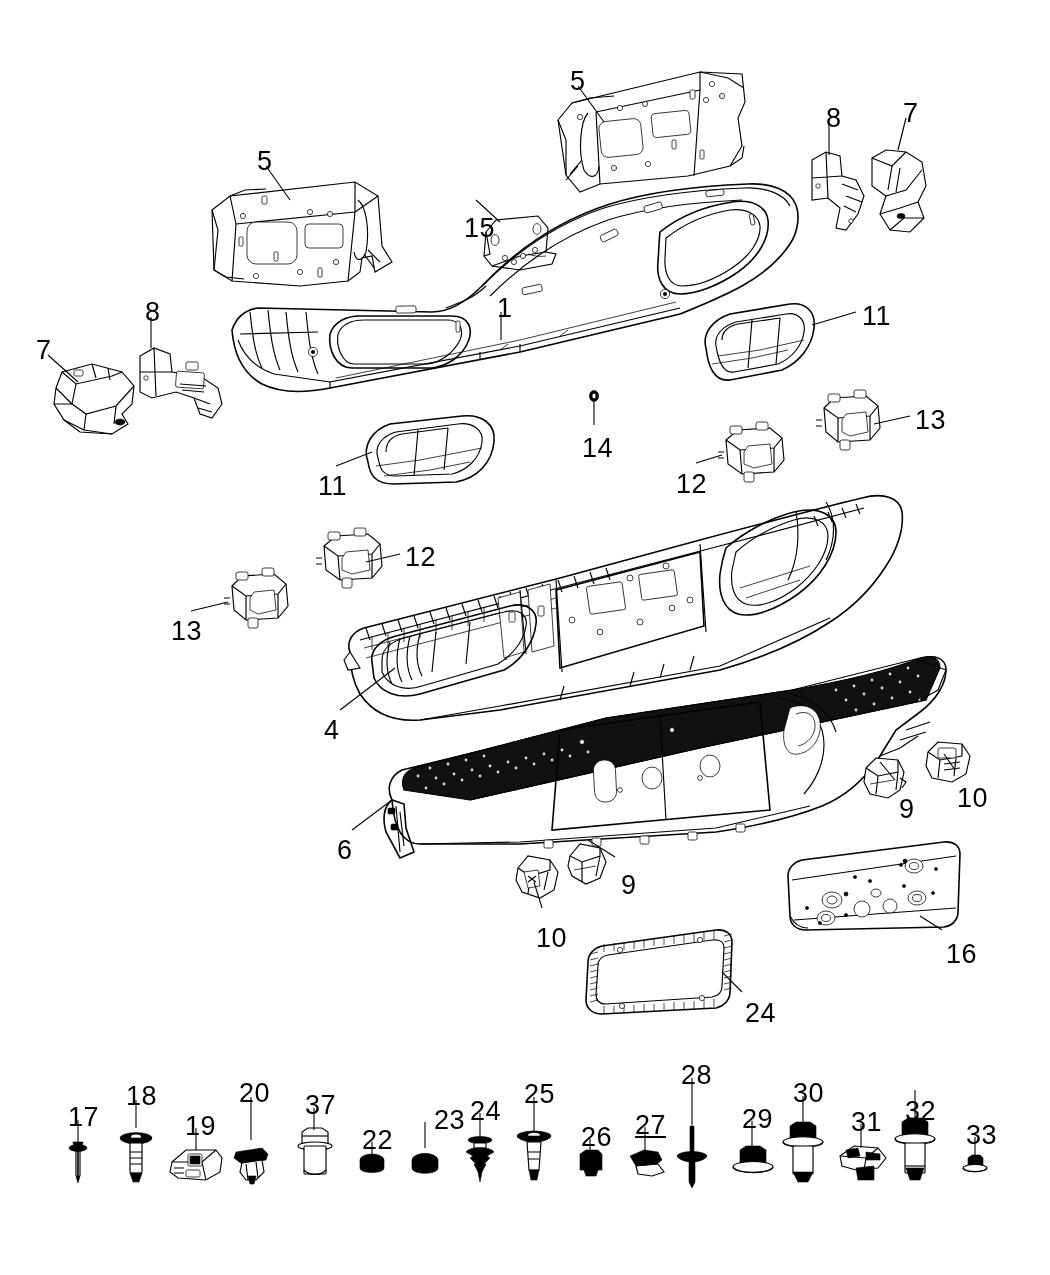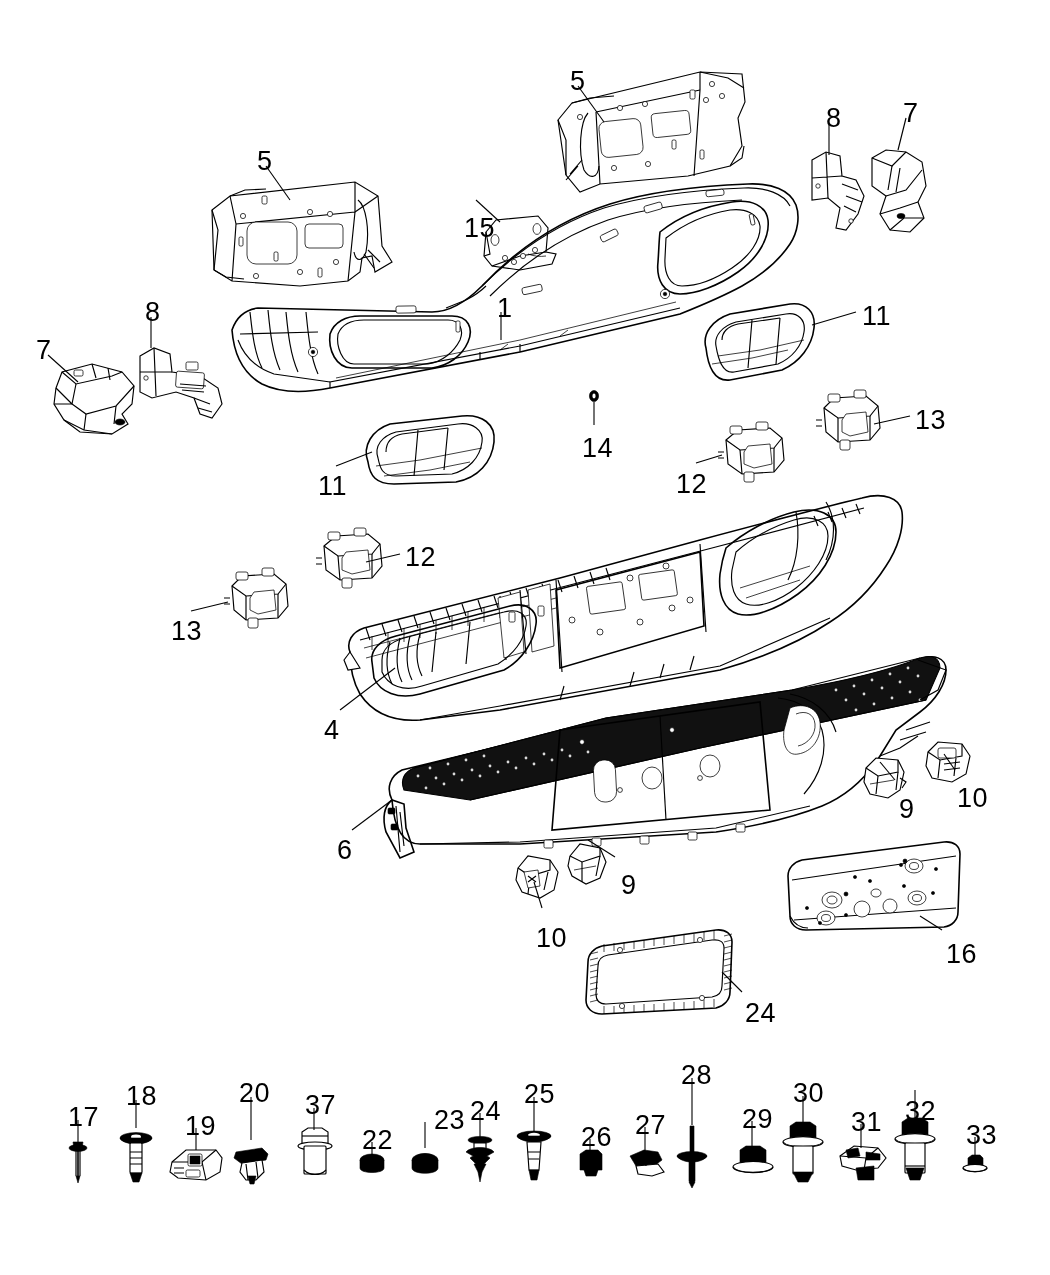--- a/index.html
+++ b/index.html
@@ -715,21 +715,21 @@
       <div class="callout" style="left: 68px; top: 1104px;">17</div>
       <div class="callout" style="left: 126px; top: 1083px;">18</div>
       <div class="callout" style="left: 185px; top: 1113px;">19</div>
       <div class="callout" style="left: 239px; top: 1080px;">20</div>
       <div class="callout" style="left: 305px; top: 1092px;">37</div>
       <div class="callout" style="left: 362px; top: 1127px;">22</div>
       <div class="callout" style="left: 434px; top: 1107px;">23</div>
       <div class="callout" style="left: 470px; top: 1098px;">24</div>
       <div class="callout" style="left: 524px; top: 1081px;">25</div>
       <div class="callout" style="left: 581px; top: 1124px;">26</div>
-      <div class="callout" style="left: 635px; top: 1112px;">27</div>
+      <div class="callout" style="left: 635px; top: 1112px; text-decoration: underline;">27</div>
       <div class="callout" style="left: 681px; top: 1062px;">28</div>
       <div class="callout" style="left: 742px; top: 1106px;">29</div>
       <div class="callout" style="left: 793px; top: 1080px;">30</div>
       <div class="callout" style="left: 851px; top: 1109px;">31</div>
       <div class="callout" style="left: 905px; top: 1074px; margin-top: 24px;">32</div>
       <div class="callout" style="left: 966px; top: 1122px;">33</div>
       <div class="callout" style="left: 745px; top: 1000px;">24</div>
     </div>
 
 </div>

